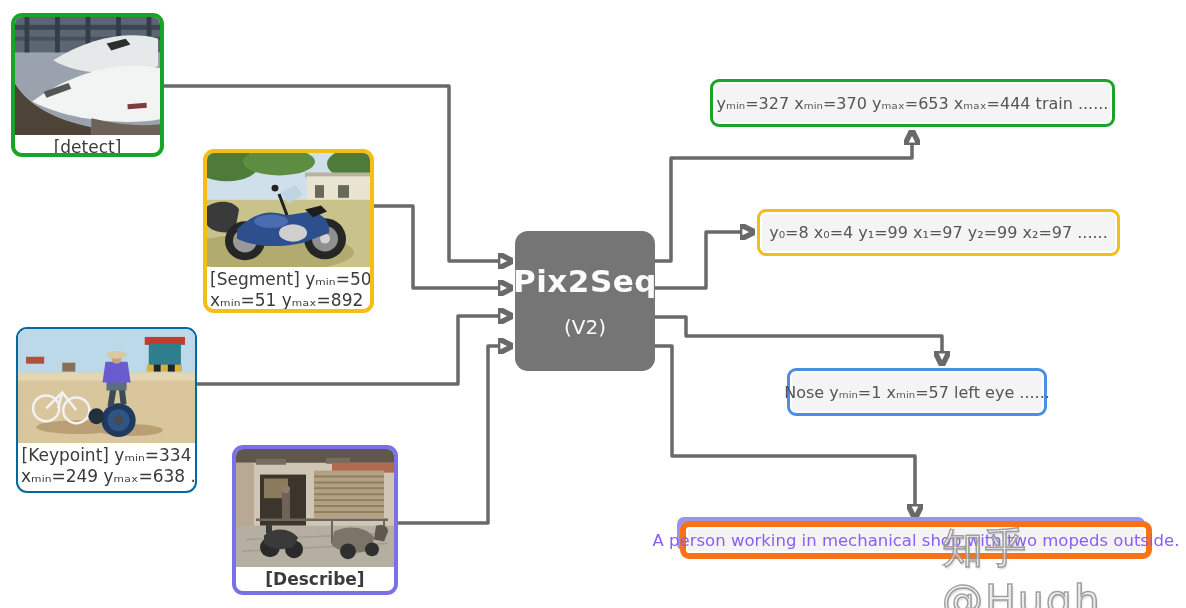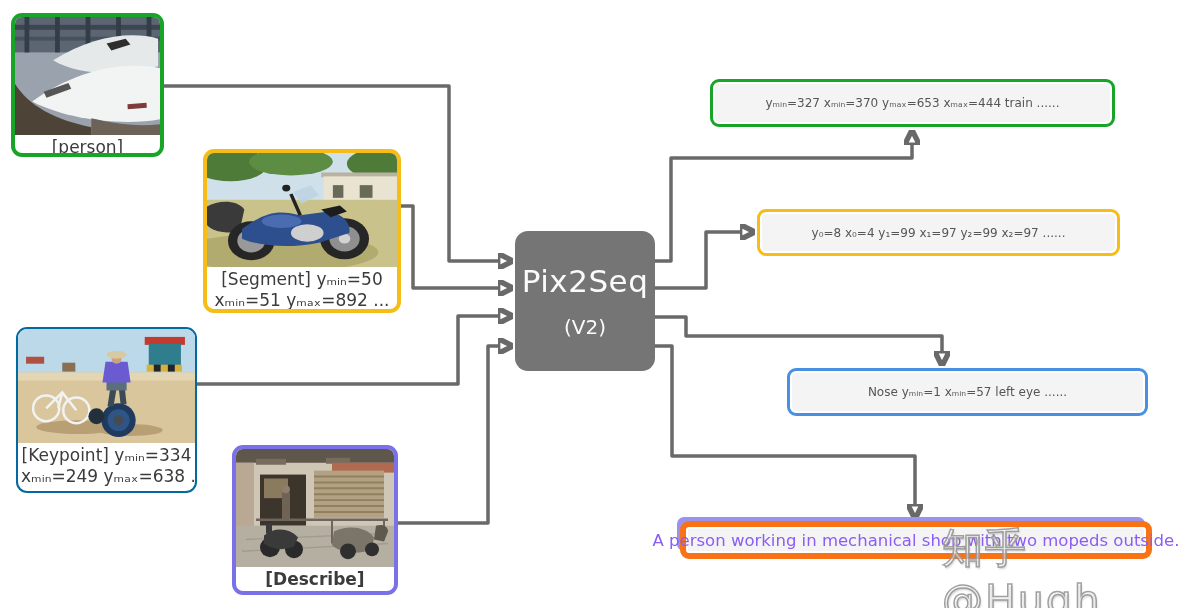--- a/index.html
+++ b/index.html
@@ -5,41 +5,41 @@
   html,body{margin:0;padding:0;background:#fff;}
   .stage{position:relative;width:1186px;height:608px;background:#ffffff;overflow:hidden;
          font-family:"DejaVu Sans","Liberation Sans",sans-serif;}
 
   
   .card{position:absolute;background:#fff;border-radius:11px;box-sizing:border-box;overflow:hidden;}
   .card .photo{display:block;width:100%;}
   .card .caption{text-align:center;color:#3b3b3b;font-size:17px;line-height:21px;padding:2px 3px 4px;}
   .card .caption span{display:block;white-space:nowrap;}
   .card-detect  {left:11px; top:13px;  width:153px;height:144px;border:4px solid #18a428;}
-  .card-segment {left:203px;top:149px; width:198px;height:164px;border:4px solid #f6bd16;}
+  .card-segment {left:203px;top:149px; width:171px;height:164px;border:4px solid #f6bd16;}
   .card-keypoint{left:16px; top:327px; width:181px;height:166px;border:2px solid #0369a1;}
   .card-describe{left:232px;top:445px; width:166px;height:150px;border:4px solid #7a70e8;font-weight:bold;}
 
   
   .outbox{position:absolute;box-sizing:border-box;border-radius:9px;background:#f4f4f4;
           display:flex;align-items:center;justify-content:center;
-          color:#565656;font-size:12px;white-space:nowrap;
+          color:#565656;font-size:16px;white-space:nowrap;
           box-shadow:inset 0 0 0 2px #ffffff;}
   .out-detect  {left:710px;top:79px; width:405px;height:48px;border:3px solid #18a428;}
   .out-segment {left:757px;top:209px;width:363px;height:47px;border:3px solid #f6bd16;}
-  .out-keypoint{left:787px;top:368px;width:361px;height:48px;border:3px solid #4a90e2;}
+  .out-keypoint{left:787px;top:368px;width:260px;height:48px;border:3px solid #4a90e2;}
   .out-describe{left:680px;top:521px;width:472px;height:38px;border:6px solid #f97316;
                 color:#8b5cf6;font-size:16.5px;
                 box-shadow:inset 0 0 0 2px #ffffff,-5px -6px 0 -2px #9a93ec;}
 
   
   .model{position:absolute;left:515px;top:231px;width:140px;height:140px;background:#757575;
          border-radius:13px;color:#fbfbfb;display:flex;flex-direction:column;
          align-items:center;justify-content:center;}
-  .model .t1{font-size:31px;font-weight:400;letter-spacing:.5px;}
+  .model .t1{font-size:31px;font-weight:700;letter-spacing:.5px;}
   .model .t2{font-size:20px;margin-top:16px;}
 
   
   .wires{position:absolute;left:0;top:0;width:1186px;height:608px;pointer-events:none;}
   .wires path{fill:none;stroke:#696969;stroke-width:3.5;stroke-linejoin:round;stroke-linecap:butt;}
 
   
   .watermark{position:absolute;left:942px;top:521px;z-index:5;
              font-size:41px;letter-spacing:2px;color:rgba(255,255,255,0.45);
              -webkit-text-stroke:1.5px rgba(150,150,150,0.9);
@@ -79,21 +79,21 @@
       <rect x="138" width="5" height="36" fill="#333d47"></rect>
       <path d="M150 22 C 120 14, 80 20, 40 44 C 70 62, 120 58, 150 50 Z" fill="#e6e9ea"></path>
       <path d="M96 27 l20 -5 5 6 -20 6 z" fill="#2e2e2e"></path>
       <path d="M152 52 C 110 44, 60 56, 18 86 C 60 107, 120 110, 152 104 Z" fill="#f2f4f4"></path>
       <path d="M30 76 l26 -9 3 6 -26 9 z" fill="#555555"></path>
       <path d="M0 120 V68 C 14 90, 42 105, 80 112 L 80 120 Z" fill="#4d4337"></path>
       <path d="M80 120 h72 v-11 c-26 3 -50 -1 -72 -6 z" fill="#6d6257"></path>
       <rect x="118" y="88" width="20" height="5" fill="#7e3b3b" transform="rotate(-4 128 90)"></rect>
     </svg>
     <div class="caption">
-      <span>[person]</span>
+      <span>[detect]</span>
     </div>
   </div>
 
   <div class="card card-segment">
     <svg class="photo" viewBox="0 0 163 117" width="163" height="114" preserveAspectRatio="none">
       <rect width="163" height="117" fill="#cfe0ea"></rect>
       <ellipse cx="20" cy="12" rx="32" ry="17" fill="#4f7b39"></ellipse>
       <ellipse cx="72" cy="9" rx="36" ry="14" fill="#5d8c43"></ellipse>
       <ellipse cx="150" cy="11" rx="30" ry="16" fill="#4f7b39"></ellipse>
       <rect x="98" y="20" width="65" height="5" fill="#b8b2a0"></rect>

